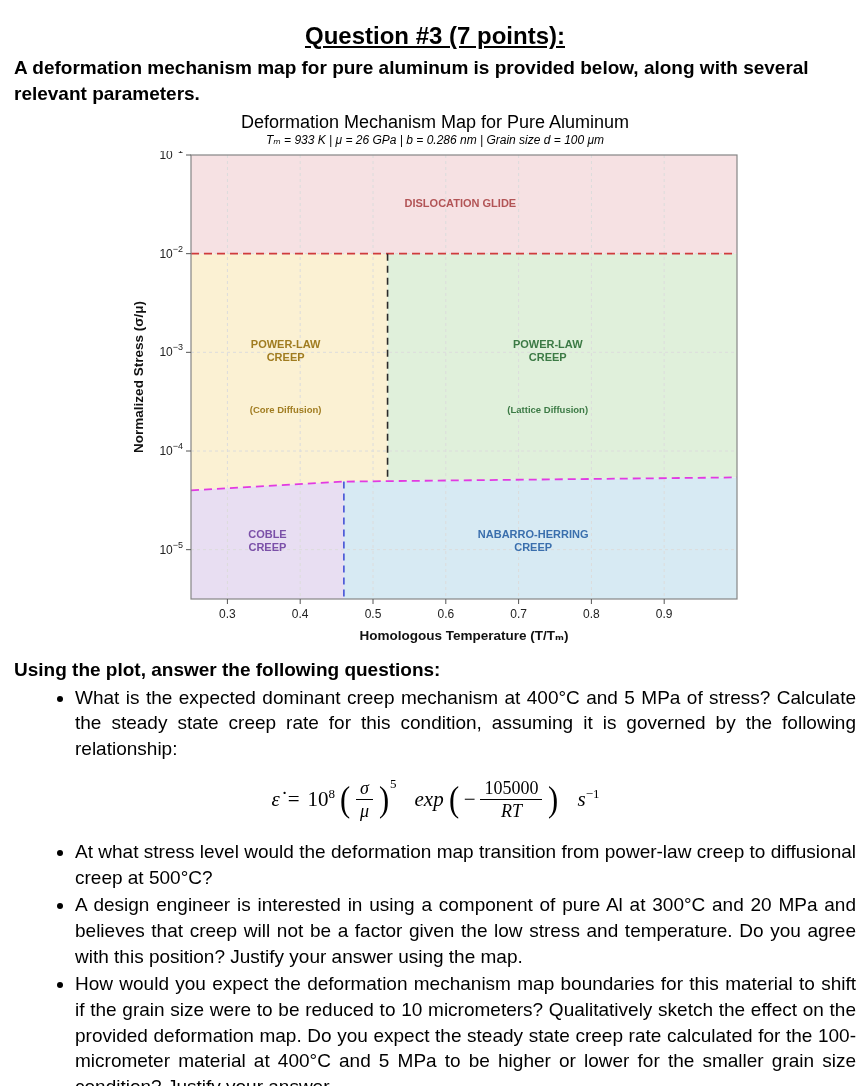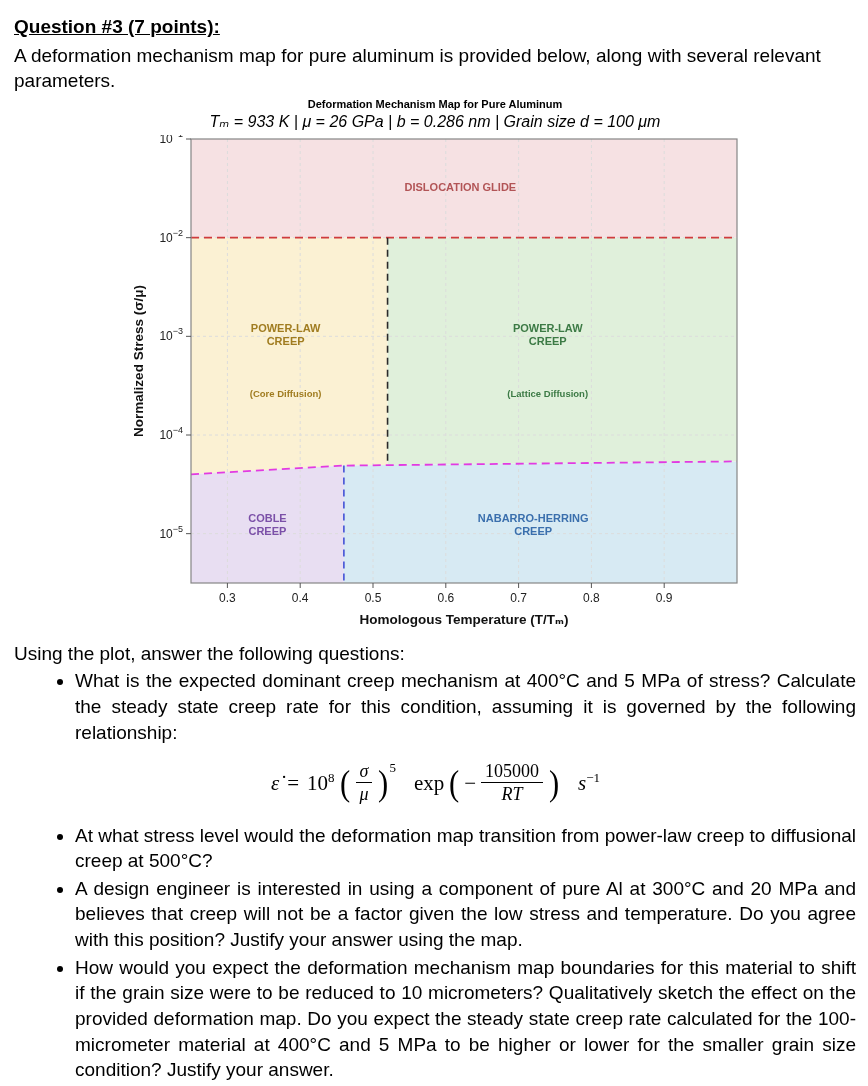--- a/index.html
+++ b/index.html
@@ -7,62 +7,63 @@
     width:868px;
     color:#000;
     font-family:"Liberation Sans","DejaVu Sans",sans-serif;
     font-size:19px;
     line-height:1.35;
   }
   .page{padding:6px 12px 0 14px;}
   .heading{
     font-weight:bold;
     text-decoration:underline;
-    font-size:19px;
-    margin:8px 0 3px 0;
+    font-size:24px;
+    margin:14px 0 3px 0;
+    text-align:center;
   }
-  .intro{margin:0 0 4px 0;}
+  .intro{margin:0 0 4px 0;font-weight:bold;}
   .chart-block{
     width:640px;
     margin:4px auto 8px auto;
     text-align:center;
   }
   .chart-title{
-    font-weight:bold;
-    font-size:11px;
+    font-weight:normal;
+    font-size:18px;
     line-height:1.25;
   }
   .chart-subtitle{
     font-style:italic;
-    font-size:16px;
+    font-size:12px;
     line-height:1.25;
     margin-bottom:3px;
   }
   .chart-block svg{display:block;margin:0 auto;font-family:"Liberation Sans","DejaVu Sans",sans-serif;}
-  .prompt{margin:12px 0 2px 0;}
+  .prompt{margin:12px 0 2px 0;font-weight:bold;}
   ul.questions{margin:2px 0 0 0;padding:0 0 0 61px;}
   ul.questions li{
     text-align:justify;
     margin:0 0 2px 0;
   }
   
   .equation{
     display:flex;
     align-items:center;
     justify-content:center;
     gap:4px;
     font-family:"Liberation Serif","DejaVu Serif",serif;
     font-size:21px;
     font-style:normal;
     text-align:center;
     margin:16px 60px 18px 0;
   }
   .eq-it{font-style:italic;}
   .eq-rel{margin:0 4px;}
-  .eq-fn{margin-left:14px;}
+  .eq-fn{margin-left:14px;font-style:italic;}
   .eq-sup{font-size:13px;}
   .frac{
     display:inline-flex;
     flex-direction:column;
     align-items:center;
     font-size:18px;
     line-height:1.12;
     margin:0 1px;
   }
   .frac .num{border-bottom:1.4px solid #000;padding:0 4px 1px 4px;}

